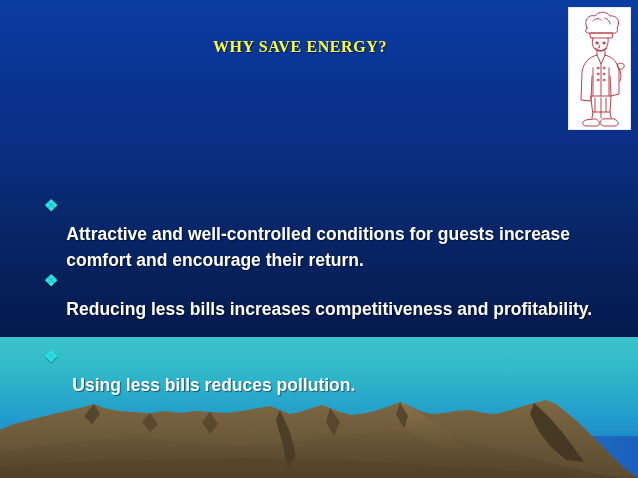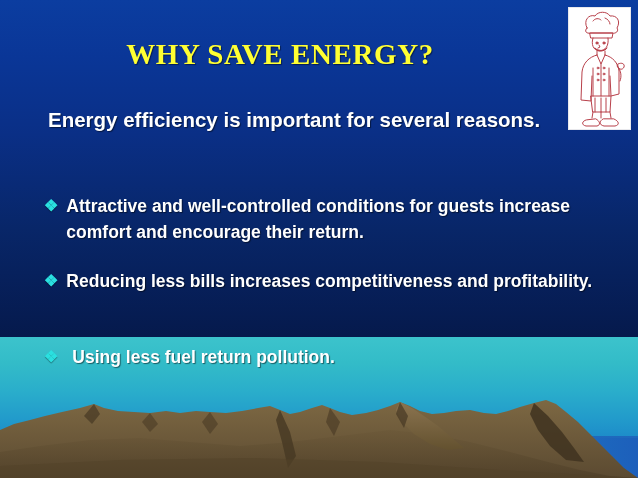--- a/index.html
+++ b/index.html
@@ -87,23 +87,24 @@
   
   .title {
     position: absolute;
     left: 0;
     top: 38px;
     width: 560px;
     text-align: center;
     color: #ffff33;
     font-family: "Liberation Serif", "DejaVu Serif", serif;
     font-weight: bold;
-    font-size: 29px;
+    font-size: 16px;
     letter-spacing: .6px;
     text-shadow: 1px 1px 1px rgba(0,0,0,.45);
+    padding-left: 20px;
   }
   .lead {
     position: absolute;
     left: 48px;
     top: 105px;
     width: 500px;
     color: #ffffff;
     font-weight: bold;
     font-size: 20.5px;
     line-height: 29px;
@@ -119,21 +120,21 @@
     display: flex;
     align-items: flex-start;
   }
   .bullet .mark {
     color: #2ae0e0;
     font-size: 16px;
     line-height: 26px;
     flex: 0 0 auto;
     text-shadow: 0 1px 1px rgba(0,0,0,.4);
   }
-  .bullet .txt { flex: 1 1 auto; }
+  .bullet .txt { flex: 1 1 auto; margin-top: 28px; }
 
   #b1 { left: 44px; top: 193px; width: 572px; }
   #b1 .mark { margin-right: 8px; }
   #b1 .txt  { text-indent: 0; }
 
   #b2 { left: 44px; top: 268px; width: 560px; }
   #b2 .mark { margin-right: 8px; }
 
   #b3 { left: 44px; top: 344px; width: 520px; }
   #b3 .mark { margin-right: 14px; }
@@ -232,30 +233,29 @@
 
         <path d="M24,104 L23,110 M32,104 L32,110 M41,104 L42,110"></path>
         <path d="M17,112 C13,113 12,117 17,118 L28,118 C32,117 31,113 27,111 Z"></path>
         <path d="M34,111 C30,113 30,117 35,118 L46,118 C51,117 50,113 45,111 Z"></path>
       </g>
     </svg>
   </div>
 
   <div class="title">WHY SAVE ENERGY?</div>
 
-  <div class="lead">Energy efficiency is important for several reasons.</div>
 
   <div class="bullet" id="b1">
     <span class="mark">❖</span>
     <span class="txt">Attractive and well-controlled conditions for guests  increase comfort and encourage their return.</span>
   </div>
 
   <div class="bullet" id="b2">
     <span class="mark">❖</span>
     <span class="txt">Reducing less bills increases competitiveness and profitability.</span>
   </div>
 
   <div class="bullet" id="b3">
     <span class="mark">❖</span>
-    <span class="txt">Using less fuel return pollution.</span>
+    <span class="txt">Using less bills reduces pollution.</span>
   </div>
 
 </div>
 
 </body></html>

